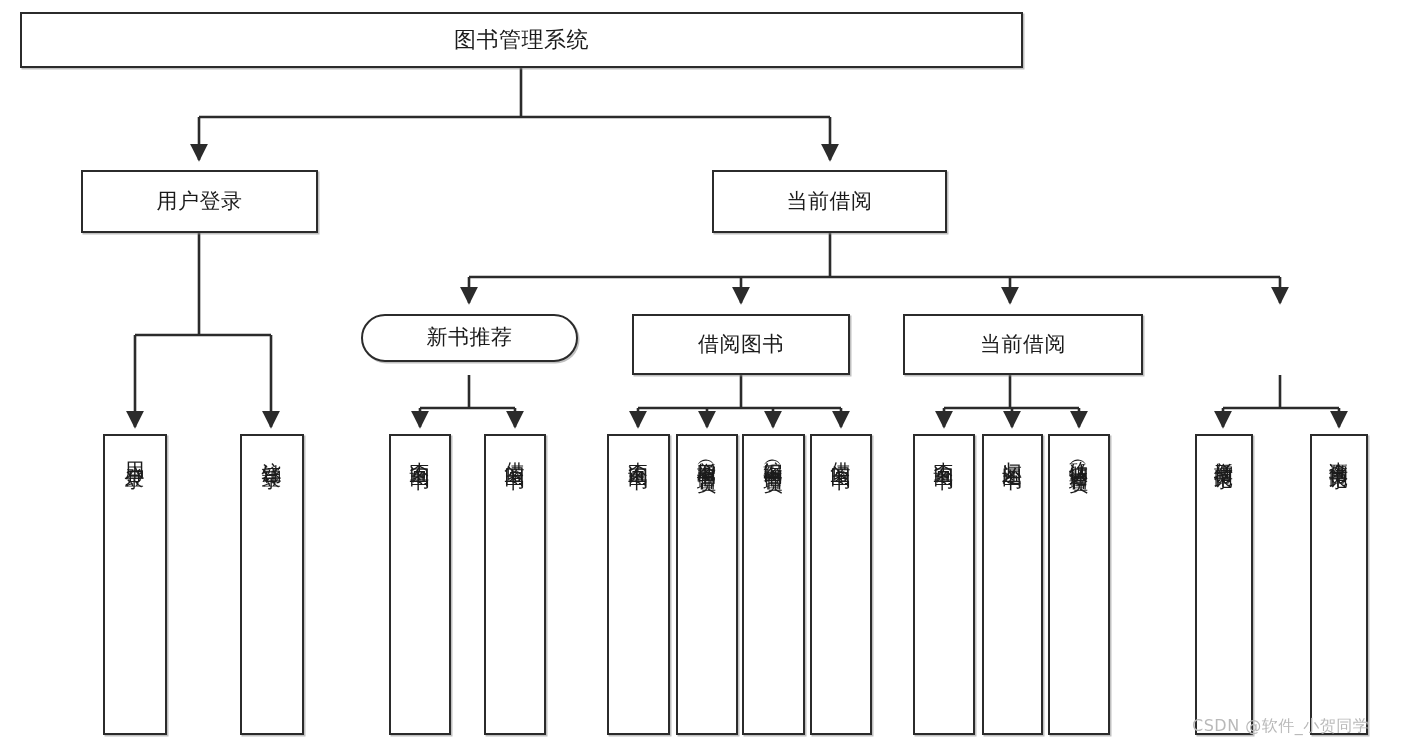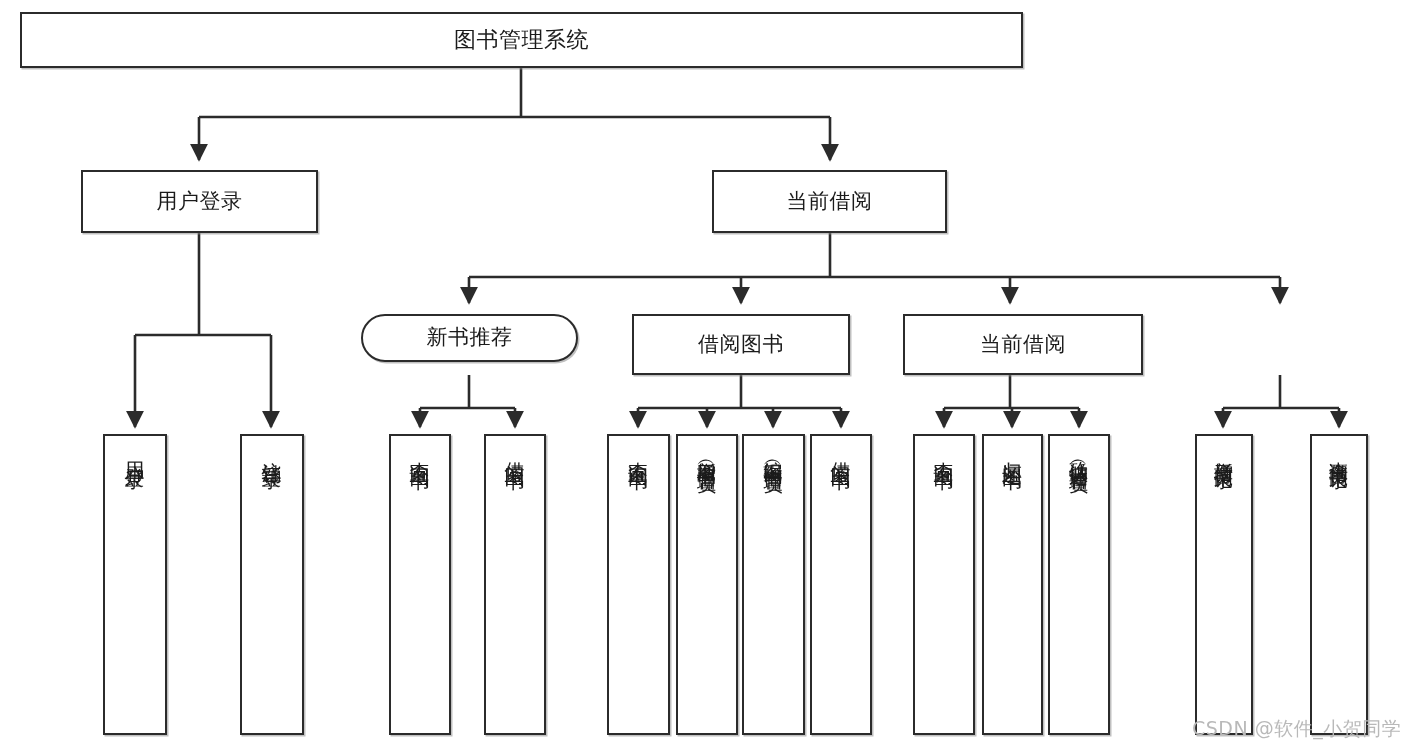--- a/index.html
+++ b/index.html
@@ -51,21 +51,21 @@
     writing-mode:vertical-rl;
     text-orientation:upright;
     font-size:20px;
     letter-spacing:3px;
     line-height:1.0;
     white-space:normal;
   }
   .node.vert.tall .lbl{ font-size:19px; letter-spacing:2px; }
   .watermark{
     position:absolute;
-    font-size:19px;
+    font-size:16px;
     color:#b9b9b9;
     white-space:nowrap;
     letter-spacing:0.5px;
     user-select:none;
   }
 </style>
 </head>
 <body>
 
 <div id="canvas">

